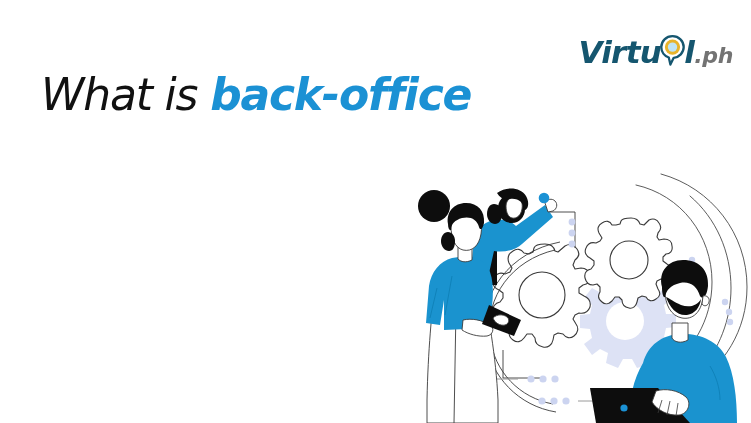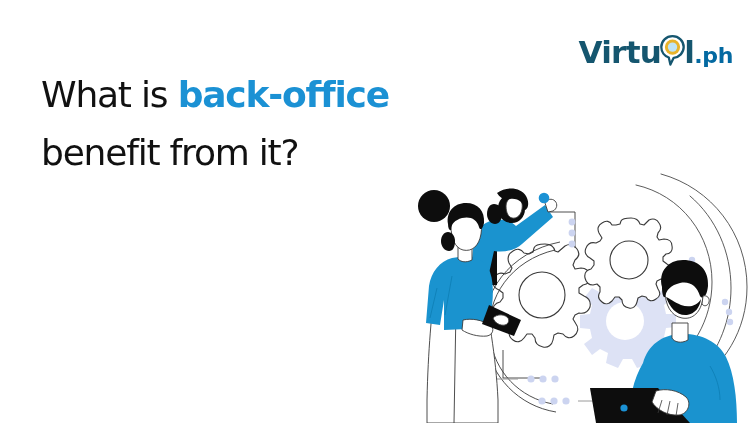--- a/index.html
+++ b/index.html
@@ -12,20 +12,21 @@
     background: #ffffff;
     font-family: "Liberation Sans", sans-serif;
     position: relative;
   }
   .page {
     position: relative;
     width: 751px;
     height: 423px;
     background: #ffffff;
     overflow: hidden;
+    font-style: italic;
   }
 
   
   .logo {
     position: absolute;
     top: 28px;
     right: 18px;
     display: flex;
     align-items: center;
     height: 44px;
@@ -35,38 +36,38 @@
     font-weight: bold;
     font-size: 31px;
     letter-spacing: -0.7px;
     line-height: 1;
     display: flex;
     align-items: baseline;
     white-space: nowrap;
   }
   .logo-part-dark { color: #15566f; }
   .logo-part-bright { color: #1b9ad8; }
-  .logo-dotph { color: #0369a1; font-size: 22px; letter-spacing: -0.3px; margin-top: 12px; }
+  .logo-dotph { color: #737373; font-size: 22px; letter-spacing: -0.3px; margin-top: 12px; }
   .logo-pin {
     display: inline-block;
     width: 25px;
     height: 31px;
     position: relative;
     top: 3px;
     margin: 0 -1px;
   }
 
   
   .headline {
     position: absolute;
     left: 41px;
     top: 66px;
     width: 470px;
     font-family: "DejaVu Sans", "Liberation Sans", sans-serif;
-    font-size: 36px;
+    font-size: 44px;
     line-height: 58px;
     letter-spacing: -1.2px;
     color: #111111;
   }
   .headline .hl-line { display: block; white-space: nowrap; }
   .hl-plain { font-weight: normal; color: #111111; }
   .hl-accent { font-weight: bold; color: #1b91d4; }
 
   
   .illustration {
@@ -95,23 +96,20 @@
       </span>
       <span class="logo-part-dark">l</span>
       <span class="logo-dotph">.ph</span>
     </div>
   </div>
 
   <h1 class="headline">
     <span class="hl-line">
       <span class="hl-plain">What is </span><span class="hl-accent">back-office</span>
     </span>
-    <span class="hl-line">
-      <span class="hl-plain">benefit from it?</span>
-    </span>
   </h1>
 
   <div class="illustration">
     <svg viewBox="0 0 351 263" xmlns="http://www.w3.org/2000/svg" aria-hidden="true">
 
       <g fill="none" stroke="#4a4a4a" stroke-width="0.9" stroke-linecap="round">
         <path d="M236 25 C281 35 312 75 312 122 C312 160 292 193 263 211"></path>
         <path d="M261 14 C312 28 347 74 347 127 C347 170 324 207 290 227"></path>
         <path d="M290 36 C316 58 331 92 331 128 C331 160 319 189 300 211"></path>
       </g>

